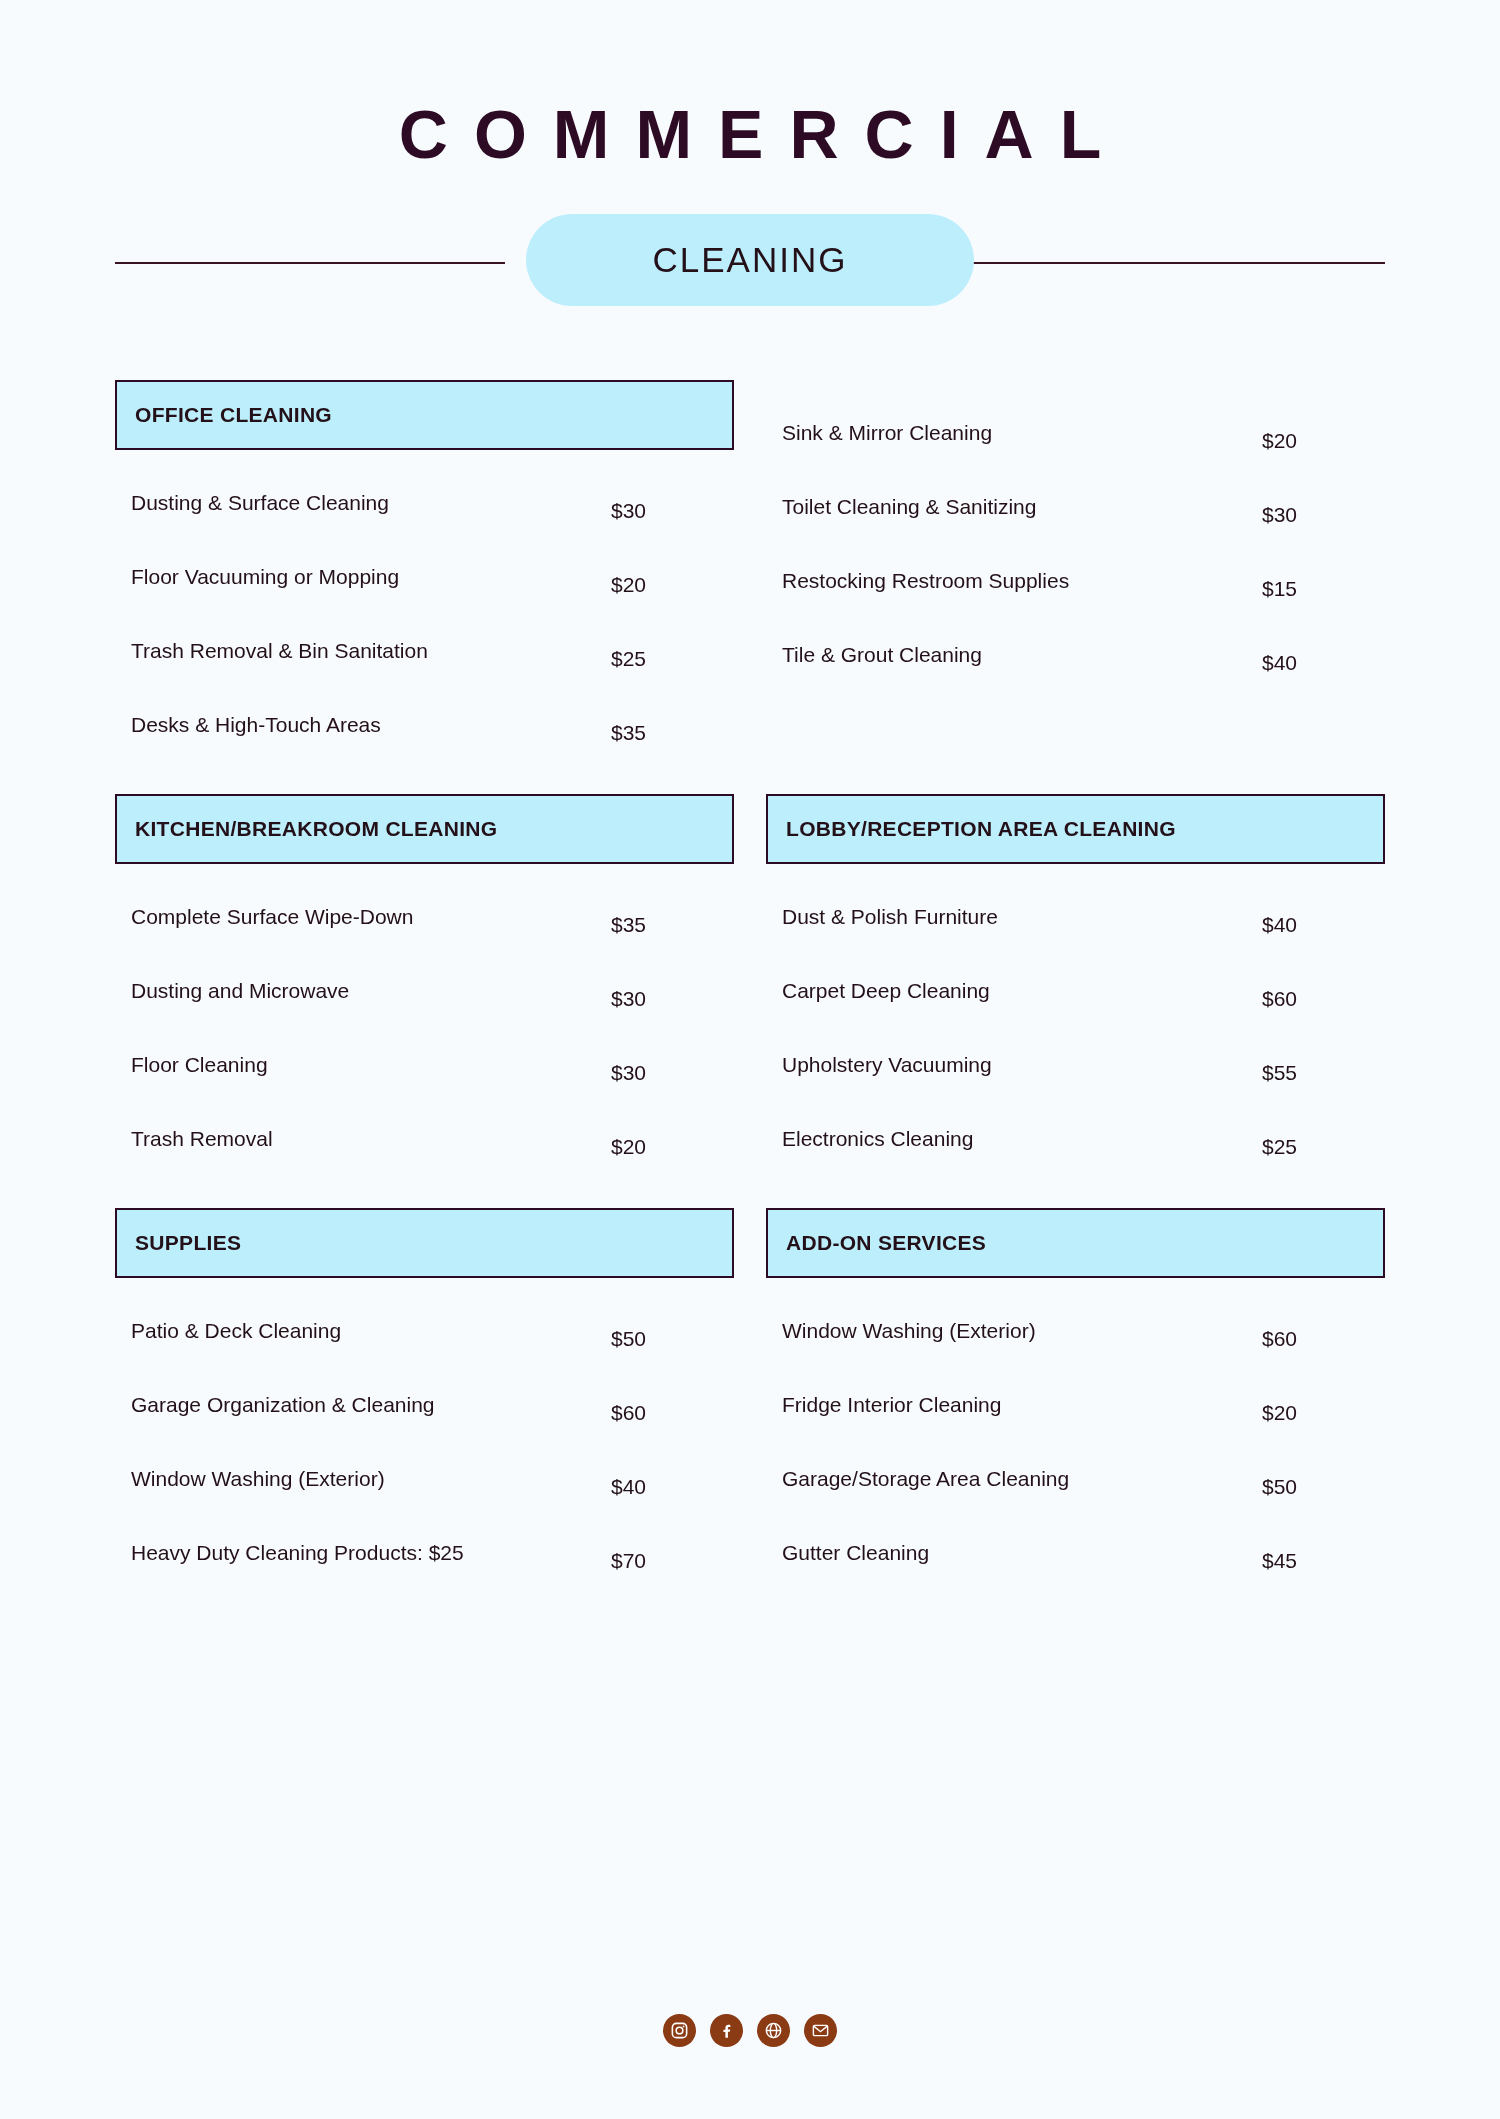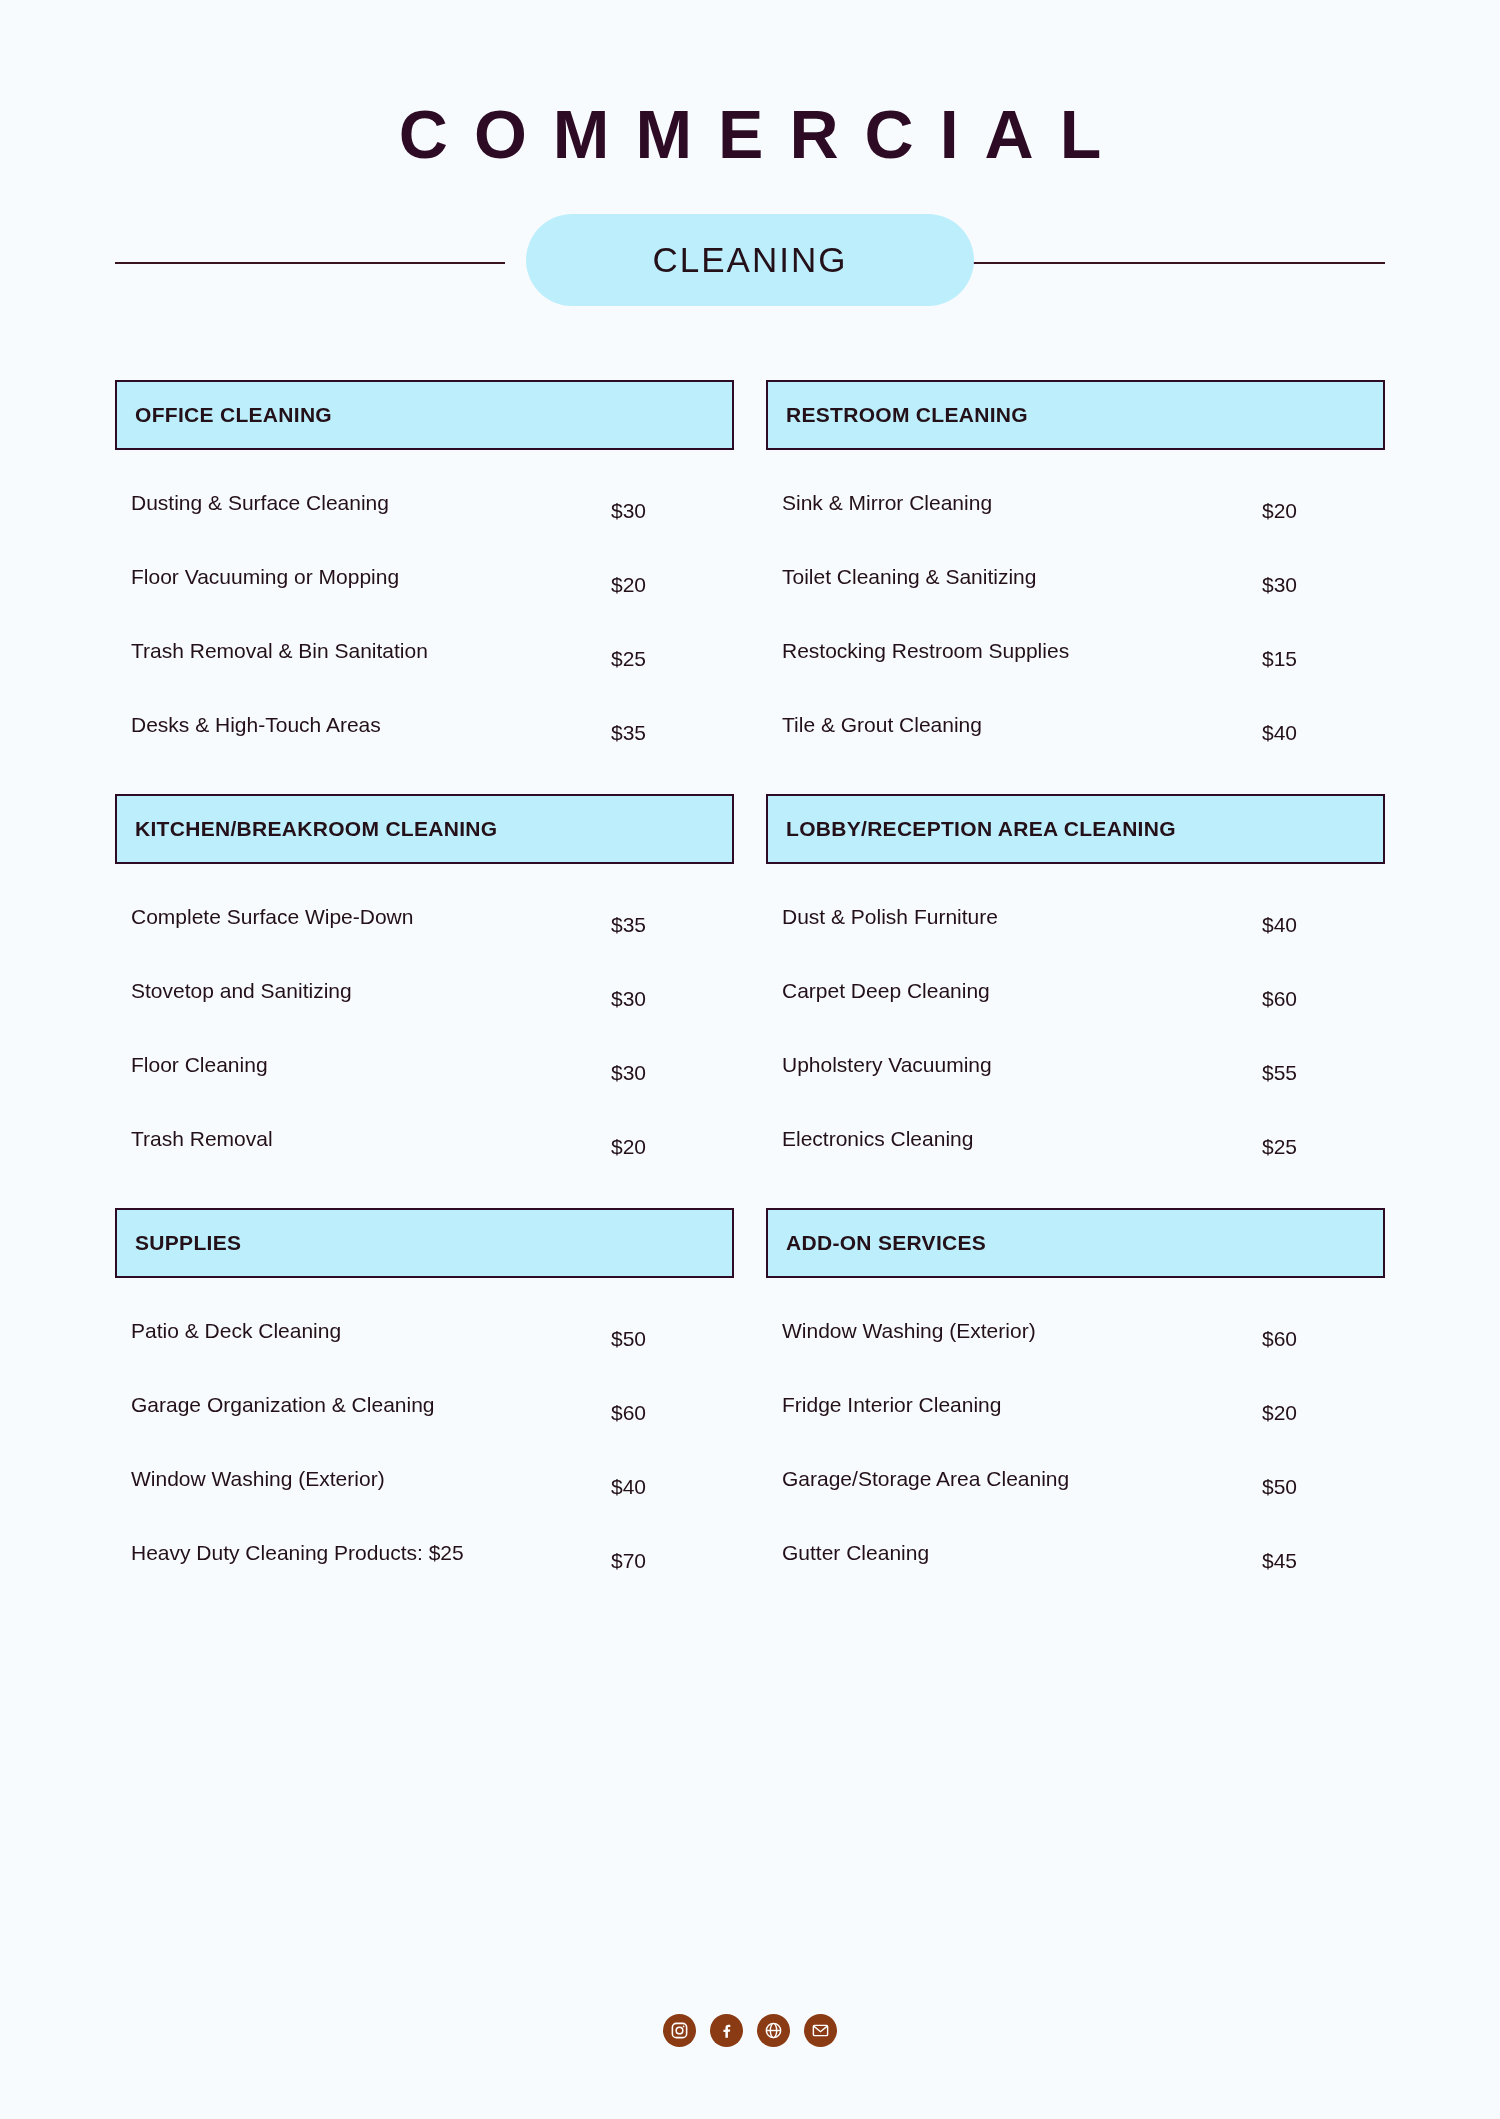--- a/index.html
+++ b/index.html
@@ -181,23 +181,20 @@
           <span class="item-price">$25</span>
         </div>
         <div class="item">
           <span class="item-name">Desks &amp; High-Touch Areas</span>
           <span class="item-price">$35</span>
         </div>
       </div>
     </div>
 
     <div class="section">
-      <div class="section-head">
-        <span class="section-title">RESTROOM CLEANING</span>
-      </div>
       <div class="items">
         <div class="item">
           <span class="item-name">Sink &amp; Mirror Cleaning</span>
           <span class="item-price">$20</span>
         </div>
         <div class="item">
           <span class="item-name">Toilet Cleaning &amp; Sanitizing</span>
           <span class="item-price">$30</span>
         </div>
         <div class="item">
@@ -214,21 +211,21 @@
     <div class="section">
       <div class="section-head">
         <span class="section-title">KITCHEN/BREAKROOM CLEANING</span>
       </div>
       <div class="items">
         <div class="item">
           <span class="item-name">Complete Surface Wipe-Down</span>
           <span class="item-price">$35</span>
         </div>
         <div class="item">
-          <span class="item-name">Stovetop and Sanitizing</span>
+          <span class="item-name">Dusting and Microwave</span>
           <span class="item-price">$30</span>
         </div>
         <div class="item">
           <span class="item-name">Floor Cleaning</span>
           <span class="item-price">$30</span>
         </div>
         <div class="item">
           <span class="item-name">Trash Removal</span>
           <span class="item-price">$20</span>
         </div>

